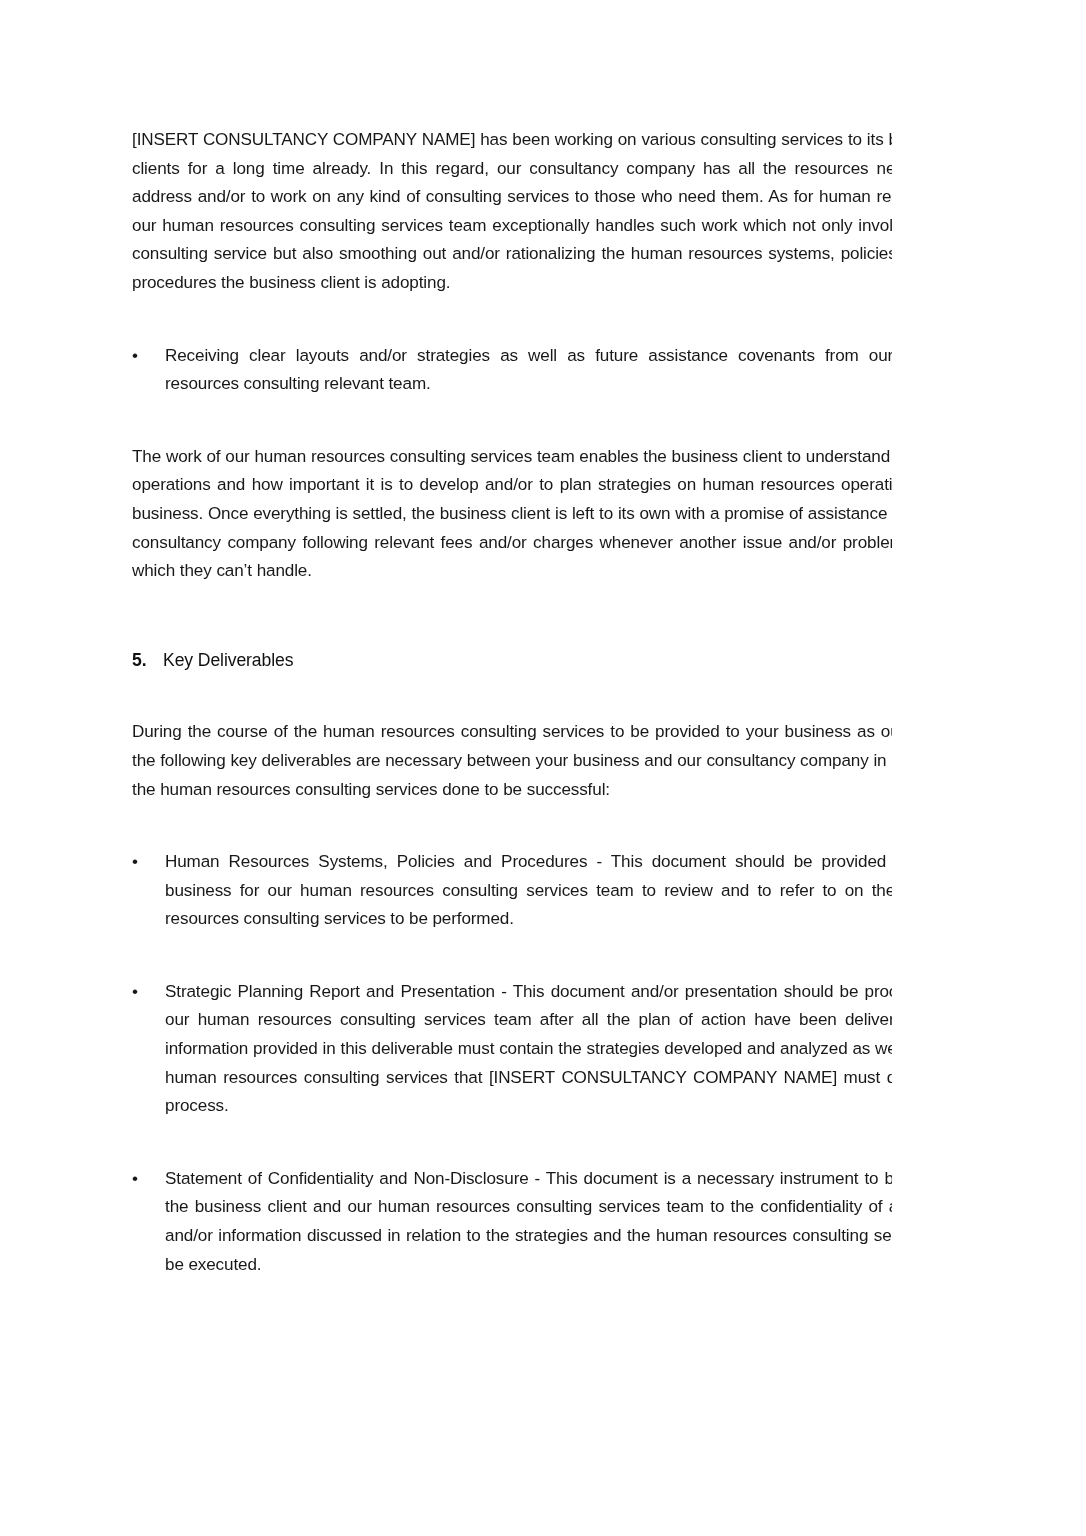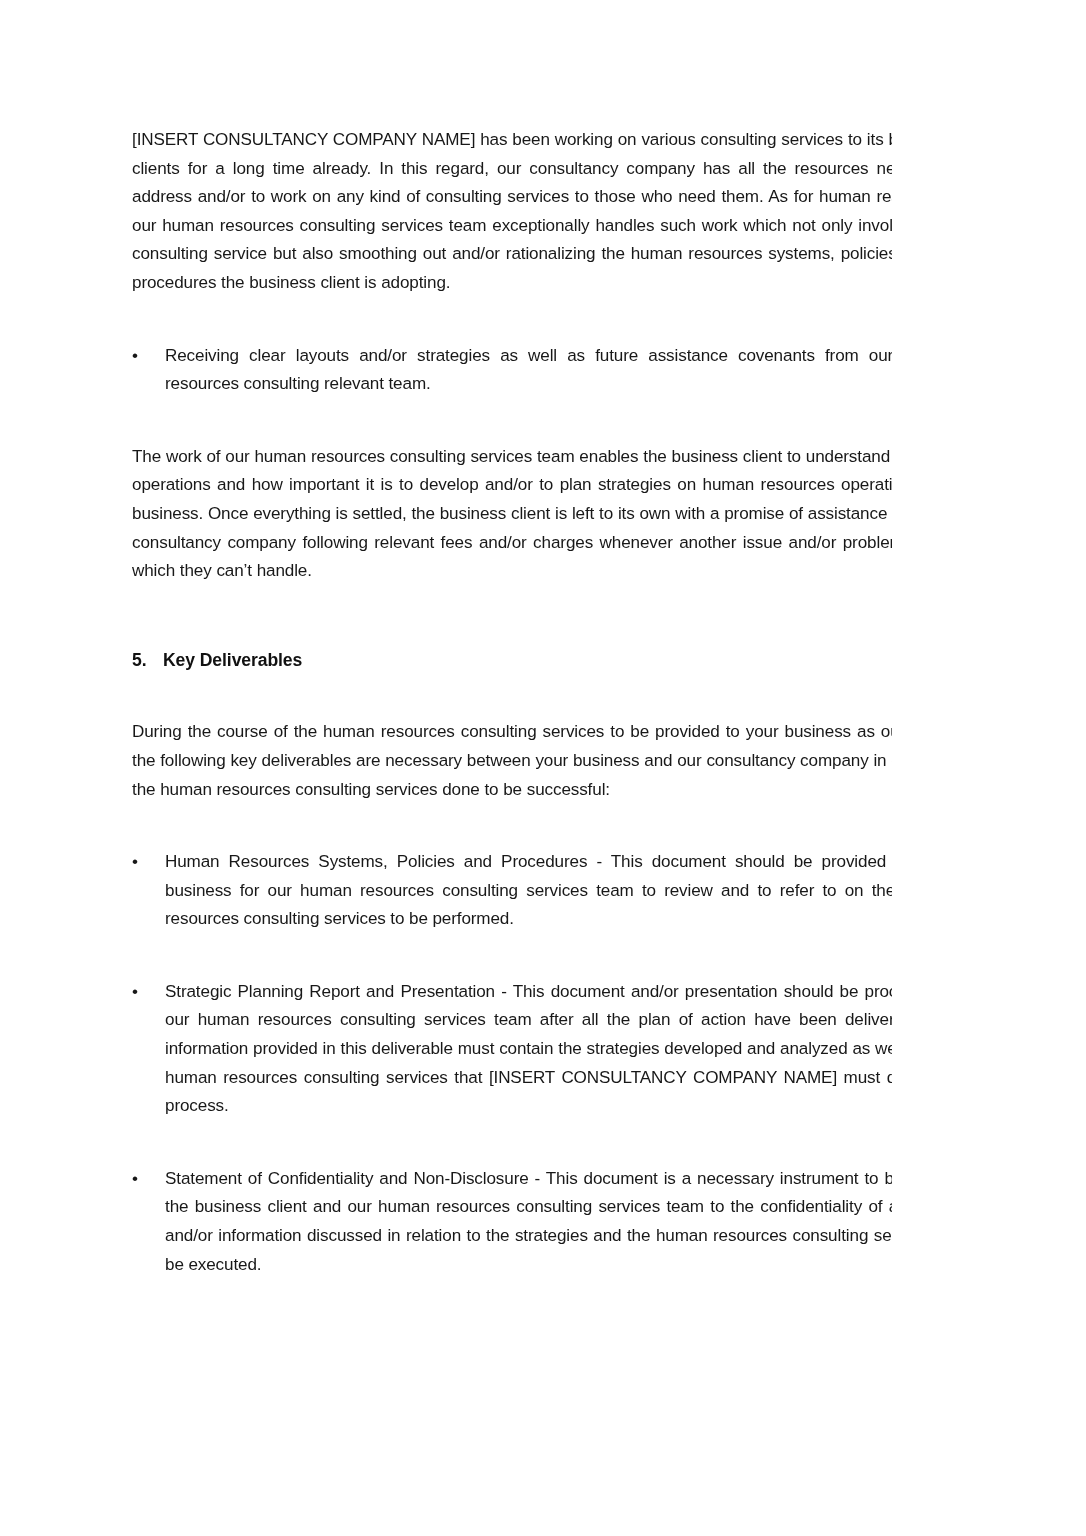--- a/index.html
+++ b/index.html
@@ -80,21 +80,21 @@
     text-align: left;
   }
   .section-heading .heading-number {
     position: absolute;
     left: 0px;
     top: 0px;
     font-weight: bold;
   }
   .section-heading .heading-title {
     display: inline;
-    font-weight: bold;
+    font-weight: normal;
     margin-top: 14px;
   }
 </style>
 </head>
 <body>
 
 <div class="page">
   <div class="content">
 
     <p class="para">[INSERT CONSULTANCY COMPANY NAME] has been working on various consulting services to its business clients for a long time already. In this regard, our consultancy company has all the resources needed to address and/or to work on any kind of consulting services to those who need them. As for human resources, our human resources consulting services team exceptionally handles such work which not only involve mere consulting service but also smoothing out and/or rationalizing the human resources systems, policies, and/or procedures the business client is adopting.</p>

